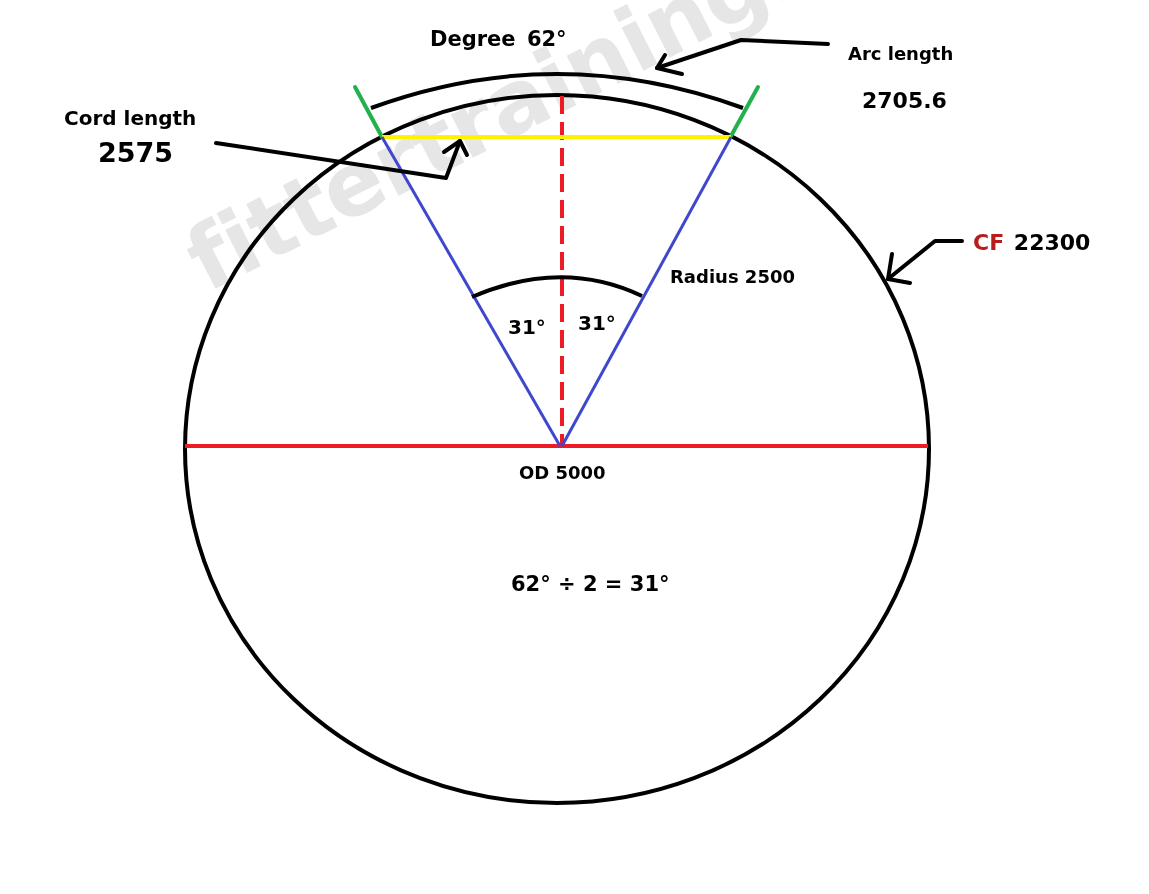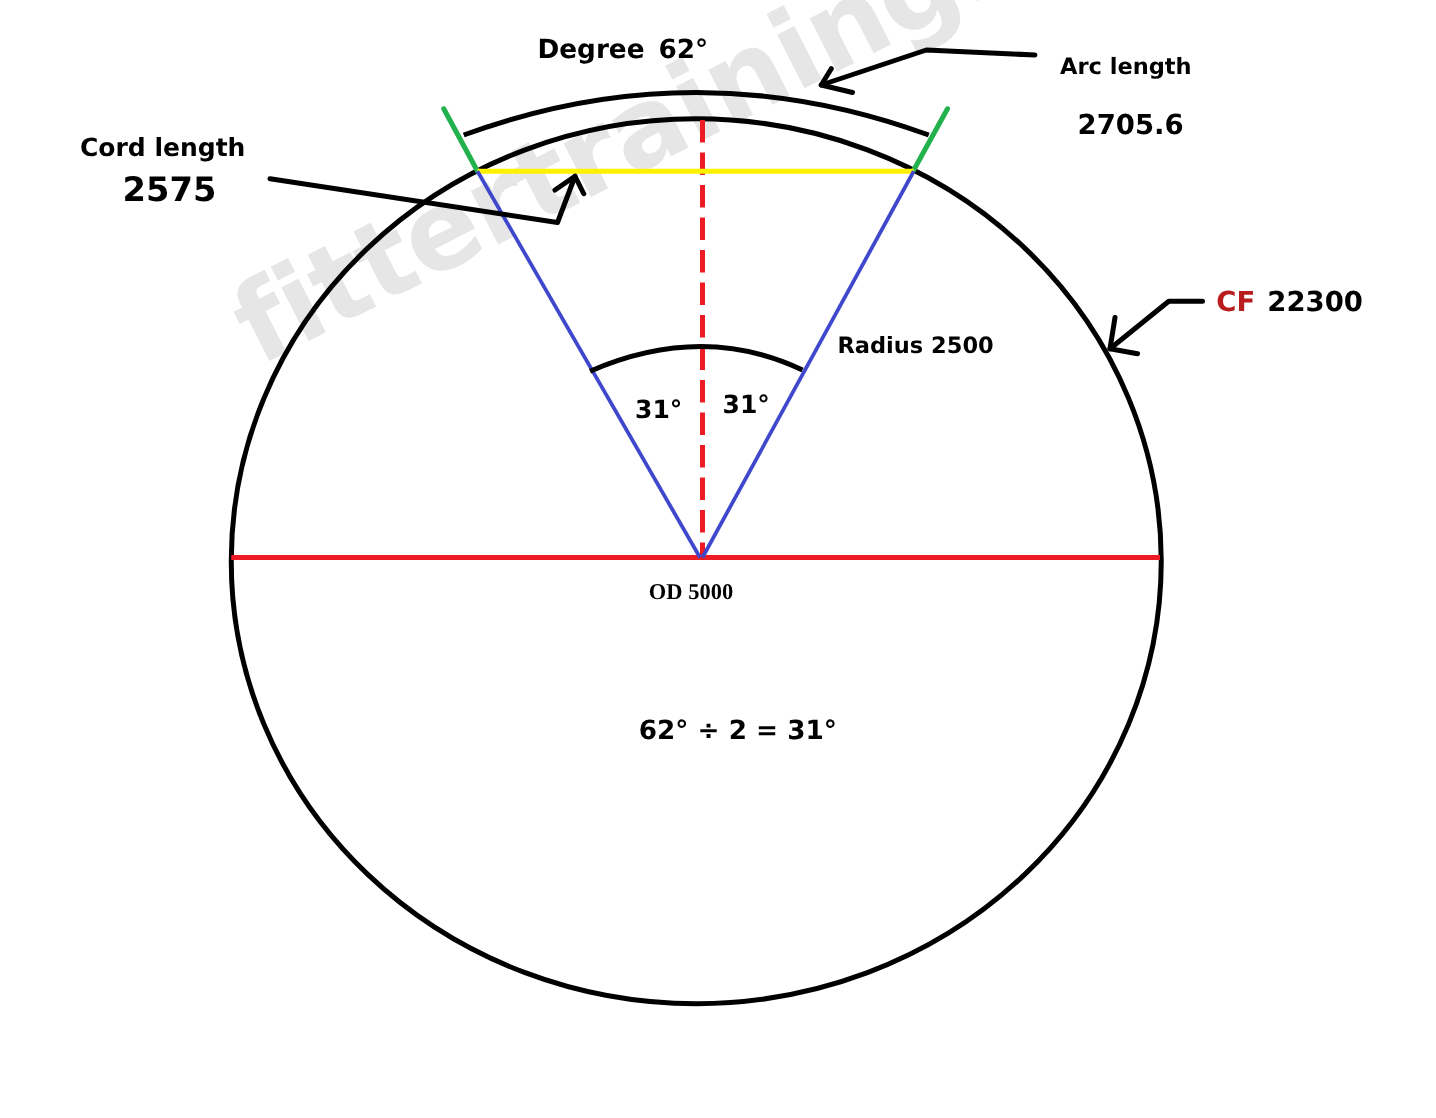--- a/index.html
+++ b/index.html
@@ -78,17 +78,17 @@
   <div class="lbl" style="left:973px; top:232px; font-size:22px;">
     <span style="color:#b91c1c;">CF</span>
     <span style="margin-left:2px;">22300</span>
   </div>
 
   <div class="lbl" style="left:670px; top:268px; font-size:18px;">Radius 2500</div>
 
   <div class="lbl" style="left:508px; top:317px; font-size:20px;">31°</div>
   <div class="lbl" style="left:578px; top:313px; font-size:20px;">31°</div>
 
-  <div class="lbl" style="left:519px; top:464px; font-size:18px;font-family:Liberation Serif, serif;">OD 5000</div>
+  <div class="lbl" style="left:519px; top:464px; font-size:18px;">OD 5000</div>
 
   <div class="lbl" style="left:463px; top:574px; font-size:21px;margin-left:48px;">62° ÷ 2 = 31°</div>
 
 </div>
 
 </body></html>

